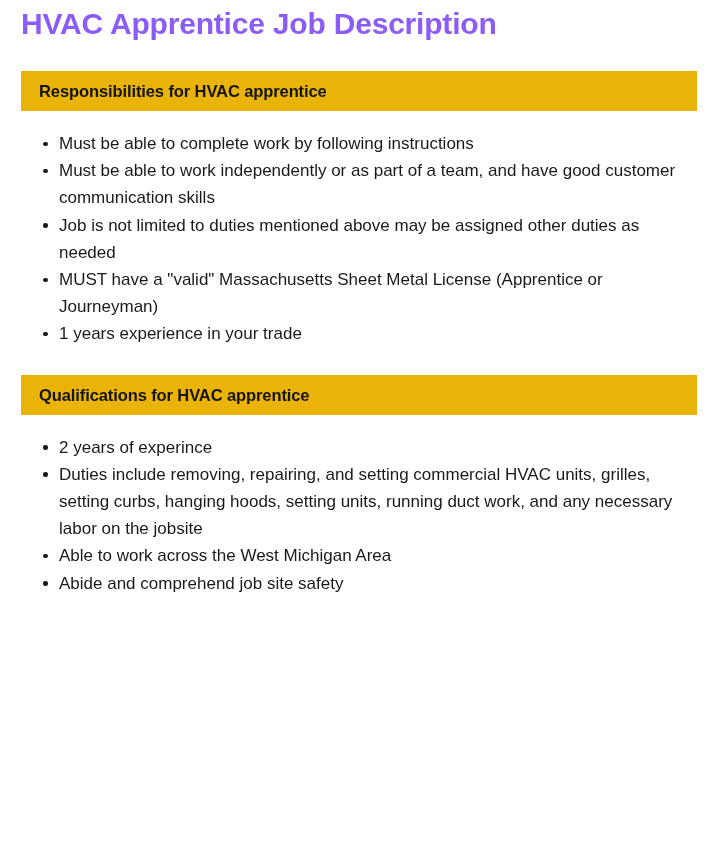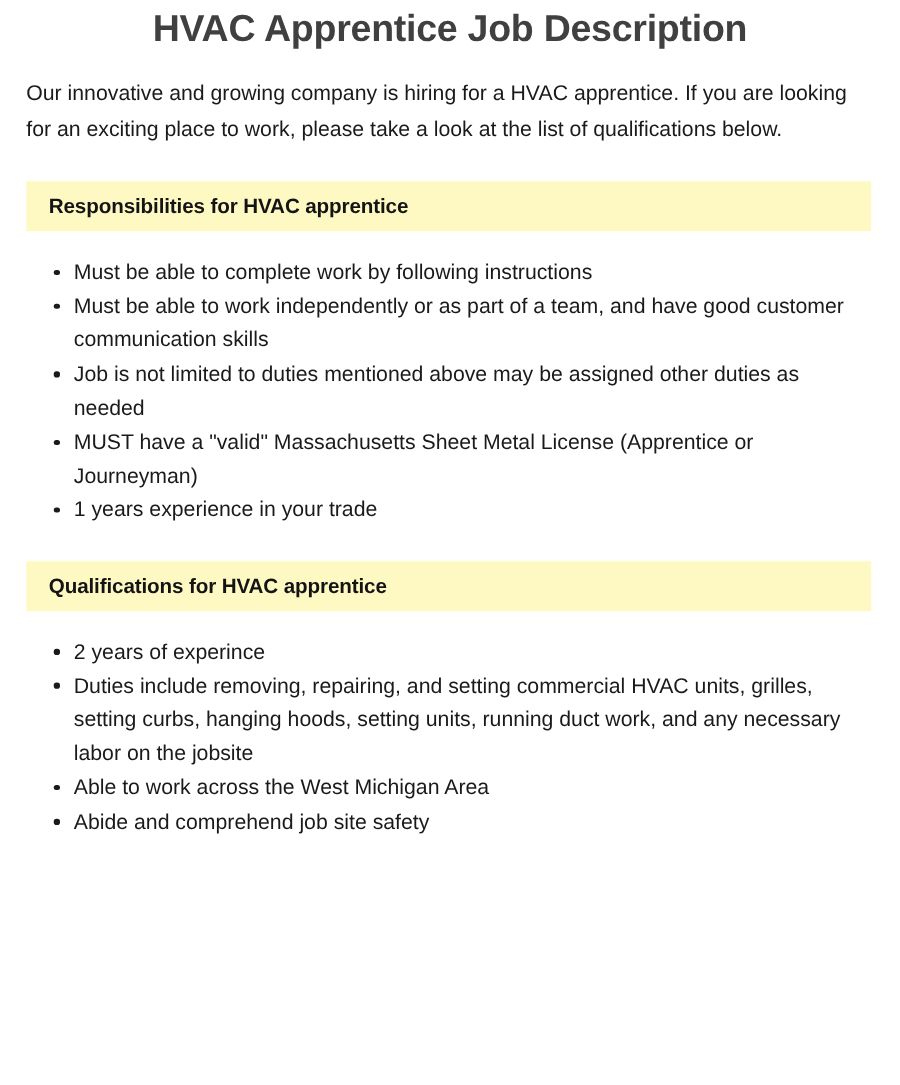--- a/index.html
+++ b/index.html
@@ -17,39 +17,39 @@
     -webkit-font-smoothing: antialiased;
   }
   .page {
     width: 720px;
     box-sizing: border-box;
     padding: 0 21px;
   }
   .doc-title {
     margin: 0;
     padding: 4px 0 0 0;
-    text-align: center;
+    text-align: left;
     font-size: 30px;
     line-height: 40px;
     font-weight: 700;
     letter-spacing: -0.2px;
-    color: #404040;
+    color: #8b5cf6;
   }
   .intro {
     margin: 17px 0 0 0;
     font-size: 17px;
     line-height: 28.5px;
     color: #1a1a1a;
     max-width: 676px;
   }
   .section {
     margin-top: 27px;
   }
   .section-header {
-    background: #fef9c3;
+    background: #eab308;
     box-sizing: border-box;
     width: 676px;
     height: 40px;
     display: flex;
     align-items: center;
     padding: 0 18px;
   }
   .section-header-text {
     font-size: 16.5px;
     line-height: 20px;
@@ -84,21 +84,20 @@
     background: #1a1a1a;
   }
 </style>
 </head>
 <body>
 
 <div class="page">
 
   <h1 class="doc-title">HVAC Apprentice Job Description</h1>
 
-  <p class="intro">Our innovative and growing company is hiring for a HVAC apprentice. If you are looking for an exciting place to work, please take a look at the list of qualifications below.</p>
 
   <div class="section">
     <div class="section-header">
       <span class="section-header-text">Responsibilities for HVAC apprentice</span>
     </div>
     <ul class="bullets">
       <li>Must be able to complete work by following instructions</li>
       <li>Must be able to work independently or as part of a team, and have good customer communication skills</li>
       <li>Job is not limited to duties mentioned above may be assigned other duties as needed</li>
       <li>MUST have a "valid" Massachusetts Sheet Metal License (Apprentice or Journeyman)</li>

